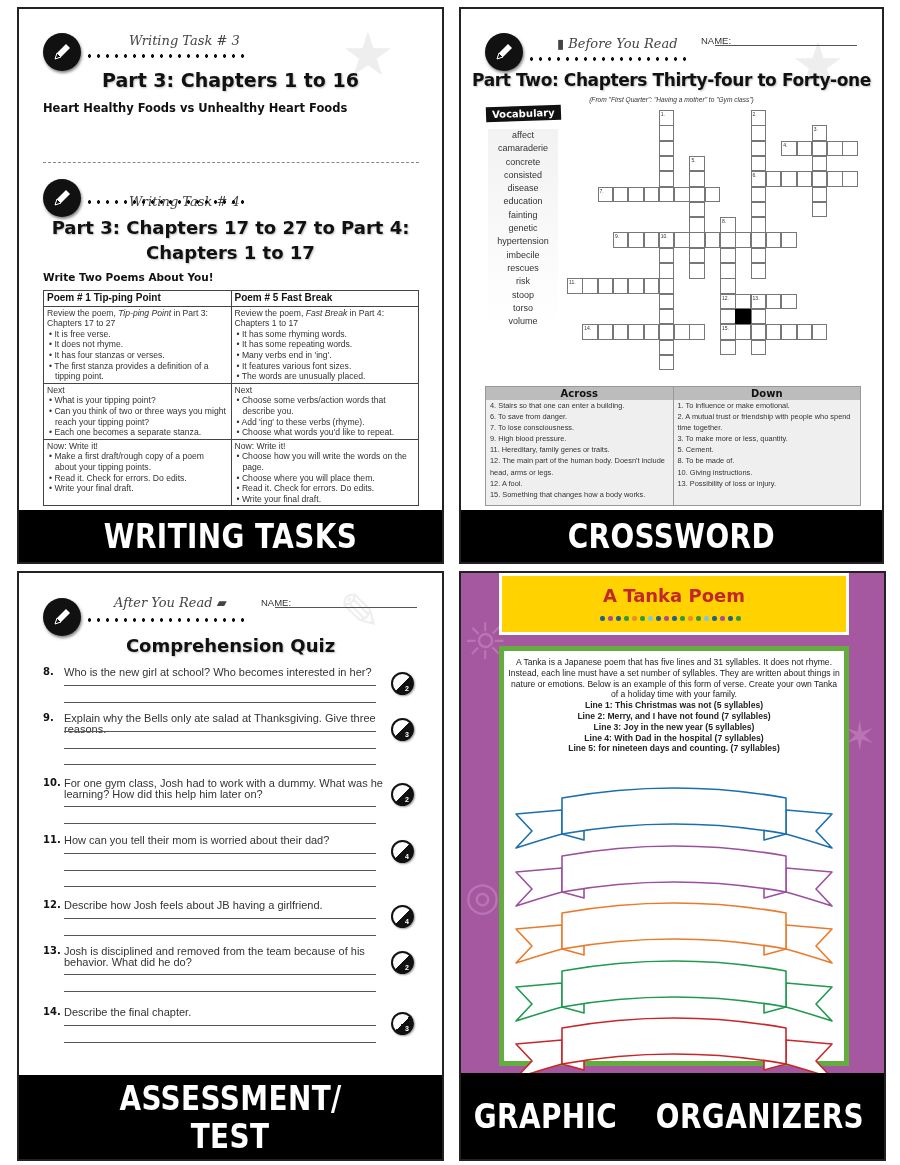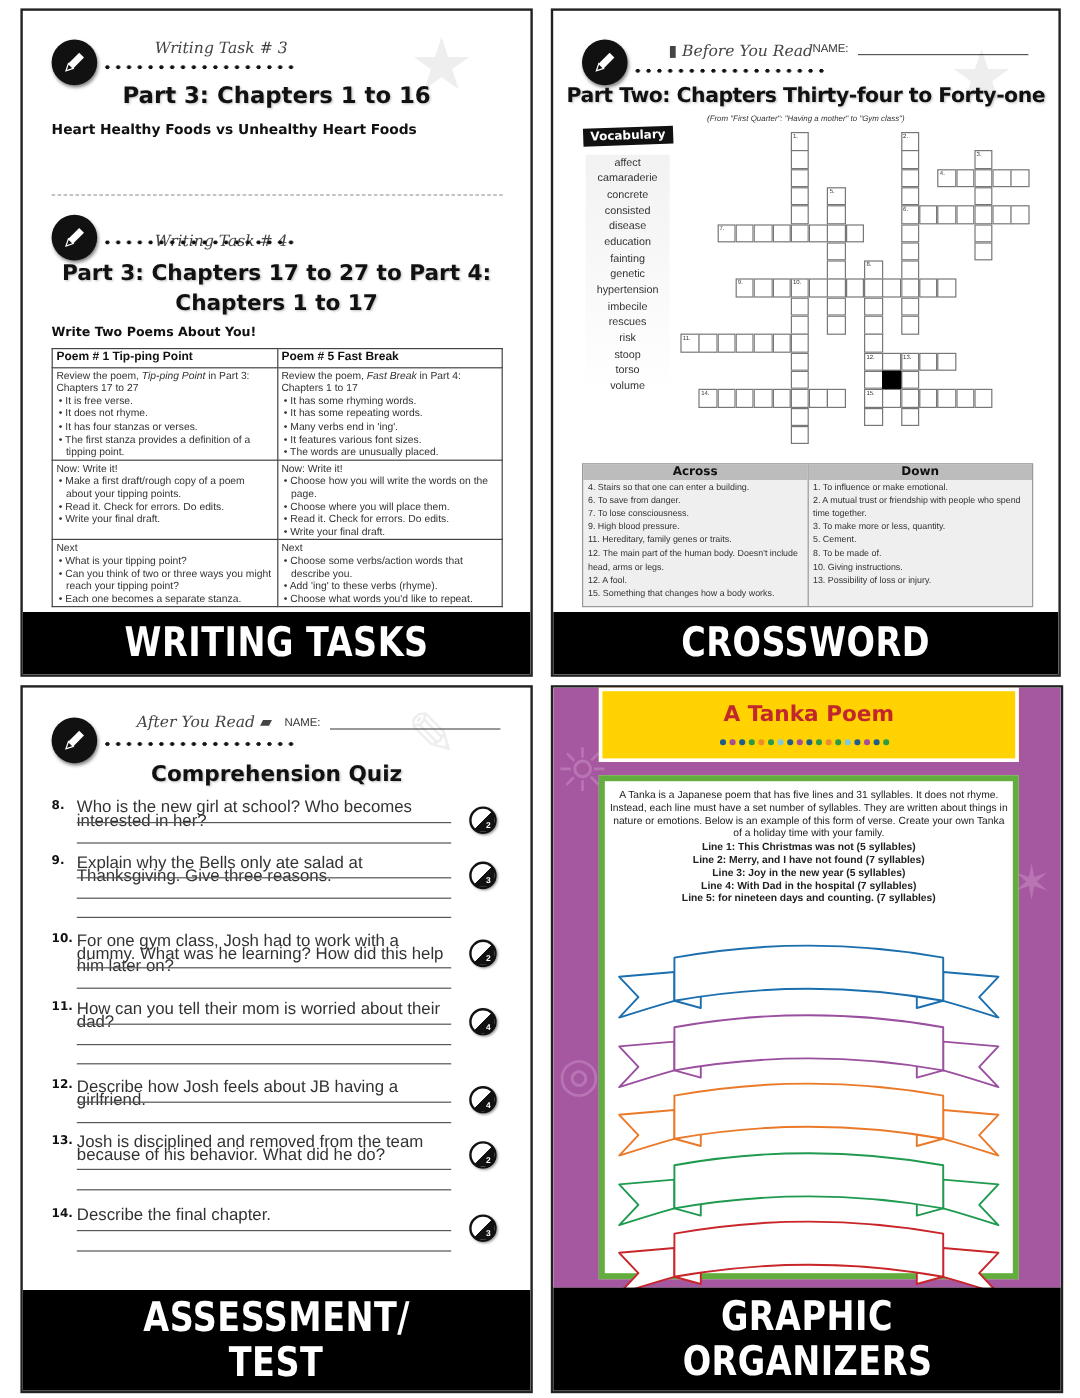--- a/index.html
+++ b/index.html
@@ -15,34 +15,34 @@
   .title{position:absolute;left:0;right:0;text-align:center;font-family:"DejaVu Sans",sans-serif;font-weight:bold;color:#111;text-shadow:1px 1px 2px rgba(0,0,0,.25);}
   .sub{position:absolute;font-family:"DejaVu Sans",sans-serif;font-weight:bold;font-size:12px;color:#111;}
   .para{position:absolute;font-size:9.4px;line-height:12px;color:#333;}
   .dashline{position:absolute;border-top:1px dashed #888;}
   table.poem{position:absolute;border-collapse:collapse;font-size:8.6px;line-height:10.6px;color:#333;}
   table.poem td,table.poem th{border:1px solid #444;vertical-align:top;padding:1px 3px;text-align:left;width:50%;}
   table.poem th{font-weight:bold;color:#111;font-size:10px;padding:2px 3px;}
   ul.b{list-style:none;}
   ul.b li{padding-left:8px;text-indent:-6px;}
   ul.b li:before{content:"• ";}
-  .namelbl{position:absolute;font-size:9.5px;color:#333;}
+  .namelbl{position:absolute;font-size:9.5px;color:#333;padding-left:24px;}
   .nameline{position:absolute;border-top:1px solid #555;}
   .vocab-tag{position:absolute;background:#111;color:#fff;font-family:"DejaVu Sans",sans-serif;font-weight:bold;font-size:10px;padding:2px 6px;transform:rotate(-2deg);}
   .vocab-list{position:absolute;width:70px;text-align:center;font-size:9px;line-height:13.3px;color:#333;background:linear-gradient(#f2f2f2,#fff);}
   .cell{position:absolute;width:15.6px;height:15.6px;border:1px solid #777;background:#fff;}
   .cell.blk{background:#000;border-color:#000;}
   .cnum{position:absolute;font-size:5px;left:1px;top:0;color:#333;}
   .clues{position:absolute;border:1px solid #999;background:#efefef;display:flex;}
   .clues .col{flex:1;border-right:1px solid #999;}
   .clues .col:last-child{border-right:none;}
   .clues .hd{background:#bcbcbc;text-align:center;font-family:"DejaVu Sans",sans-serif;font-weight:bold;font-size:10px;height:13px;line-height:13px;color:#111;}
   .clues .it{font-size:7.4px;line-height:11.1px;color:#333;padding:0 4px;}
   .qnum{position:absolute;font-family:"DejaVu Sans",sans-serif;font-weight:bold;font-size:10px;color:#111;}
-  .qtext{position:absolute;font-size:14px;line-height:10.5px;color:#333;}
+  .qtext{position:absolute;font-size:11px;line-height:10.5px;color:#333;}
   .aline{position:absolute;border-top:1px solid #555;height:0;}
   .pts{position:absolute;width:23px;height:23px;border-radius:50%;border:2px solid #111;background:linear-gradient(135deg,#fff 50%,#111 50%);box-shadow:1px 1px 2px rgba(0,0,0,.4);}
   .pts span{position:absolute;right:3px;bottom:1px;font-size:7px;font-weight:bold;color:#fff;}
   .purple{position:absolute;background:#a558a0;}
   .yellow{position:absolute;background:#ffd200;border:3px solid #fff;}
   .green{position:absolute;background:#fff;border:5px solid #63ad3e;}
   .tanka-title{position:absolute;left:0;right:0;text-align:center;font-family:"DejaVu Sans",sans-serif;font-weight:bold;font-size:18px;color:#c2272d;}
   .cdots{position:absolute;display:flex;gap:3.5px;}
   .cdots i{display:block;width:4.5px;height:4.5px;border-radius:50%;}
   .tanka-text{position:absolute;text-align:center;font-size:8.6px;line-height:10.8px;color:#222;}
@@ -100,52 +100,52 @@
           <li>It has some rhyming words.</li>
           <li>It has some repeating words.</li>
           <li>Many verbs end in 'ing'.</li>
           <li>It features various font sizes.</li>
           <li>The words are unusually placed.</li>
         </ul>
       </td>
     </tr>
     <tr>
       <td>
+        <div>Next</div>
+        <ul class="b">
+          <li>What is your tipping point?</li>
+          <li>Can you think of two or three ways you might reach your tipping point?</li>
+          <li>Each one becomes a separate stanza.</li>
+        </ul>
+      </td>
+      <td>
+        <div>Next</div>
+        <ul class="b">
+          <li>Choose some verbs/action words that describe you.</li>
+          <li>Add 'ing' to these verbs (rhyme).</li>
+          <li>Choose what words you'd like to repeat.</li>
+        </ul>
+      </td>
+    </tr>
+    <tr>
+      <td>
         <div>Now: Write it!</div>
         <ul class="b">
           <li>Make a first draft/rough copy of a poem about your tipping points.</li>
           <li>Read it. Check for errors. Do edits.</li>
           <li>Write your final draft.</li>
         </ul>
       </td>
       <td>
         <div>Now: Write it!</div>
         <ul class="b">
           <li>Choose how you will write the words on the page.</li>
           <li>Choose where you will place them.</li>
           <li>Read it. Check for errors. Do edits.</li>
           <li>Write your final draft.</li>
-        </ul>
-      </td>
-    </tr>
-    <tr>
-      <td>
-        <div>Next</div>
-        <ul class="b">
-          <li>What is your tipping point?</li>
-          <li>Can you think of two or three ways you might reach your tipping point?</li>
-          <li>Each one becomes a separate stanza.</li>
-        </ul>
-      </td>
-      <td>
-        <div>Next</div>
-        <ul class="b">
-          <li>Choose some verbs/action words that describe you.</li>
-          <li>Add 'ing' to these verbs (rhyme).</li>
-          <li>Choose what words you'd like to repeat.</li>
         </ul>
       </td>
     </tr>
   </tbody>
     </table>
   <div class="band" style="height:52px;">
       <span>WRITING TASKS</span>
     </div>
 </div>
 
@@ -484,17 +484,17 @@
           </svg></div>
         <div style="position: absolute; left: 0px; top: 230px;"><svg width="320" height="65" viewBox="0 0 320 65" fill="#fff" stroke="#c8262b" stroke-width="1.6" stroke-linejoin="round">
             <path d="M2 30 L48 26 L48 50 Q30 55 2 64 L18 47 Z"></path>
             <path d="M318 30 L272 26 L272 50 Q290 55 318 64 L302 47 Z"></path>
             <path d="M48 50 L70 56 L70 44 Z"></path>
             <path d="M272 50 L250 56 L250 44 Z"></path>
             <path d="M48 14 Q160 -6 272 14 L272 50 Q160 30 48 50 Z"></path>
           </svg></div>
       </div>
   </div>
-  <div class="band" style="height:86px;flex-direction:column;line-height:38px;">
+  <div class="band" style="height:86px;flex-direction:row;line-height:38px;">
     <span>GRAPHIC</span>
       <span>ORGANIZERS</span>
   </div>
 </div>
 
 </body></html>

